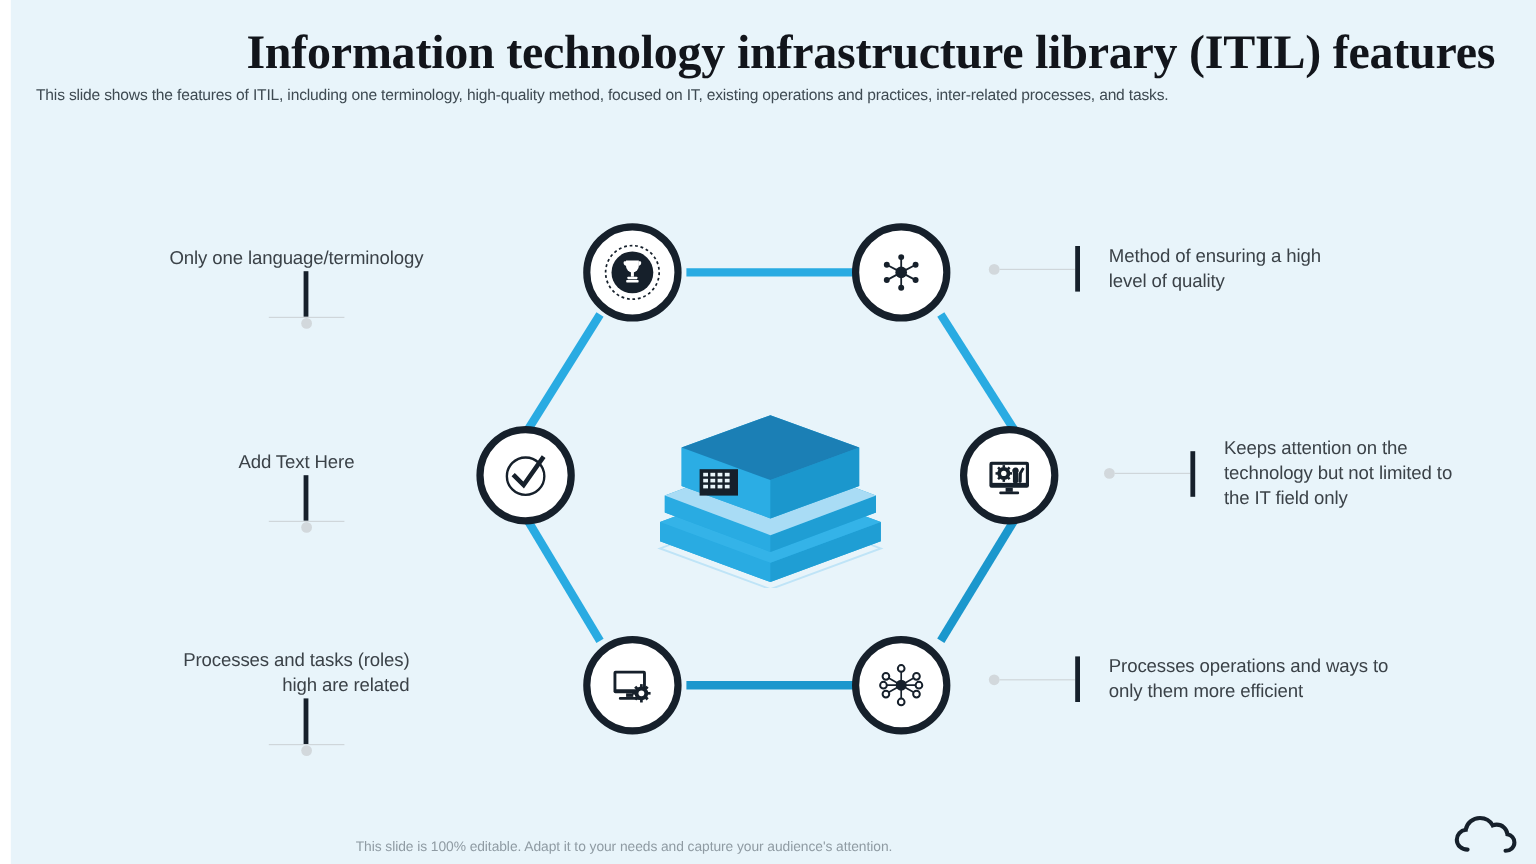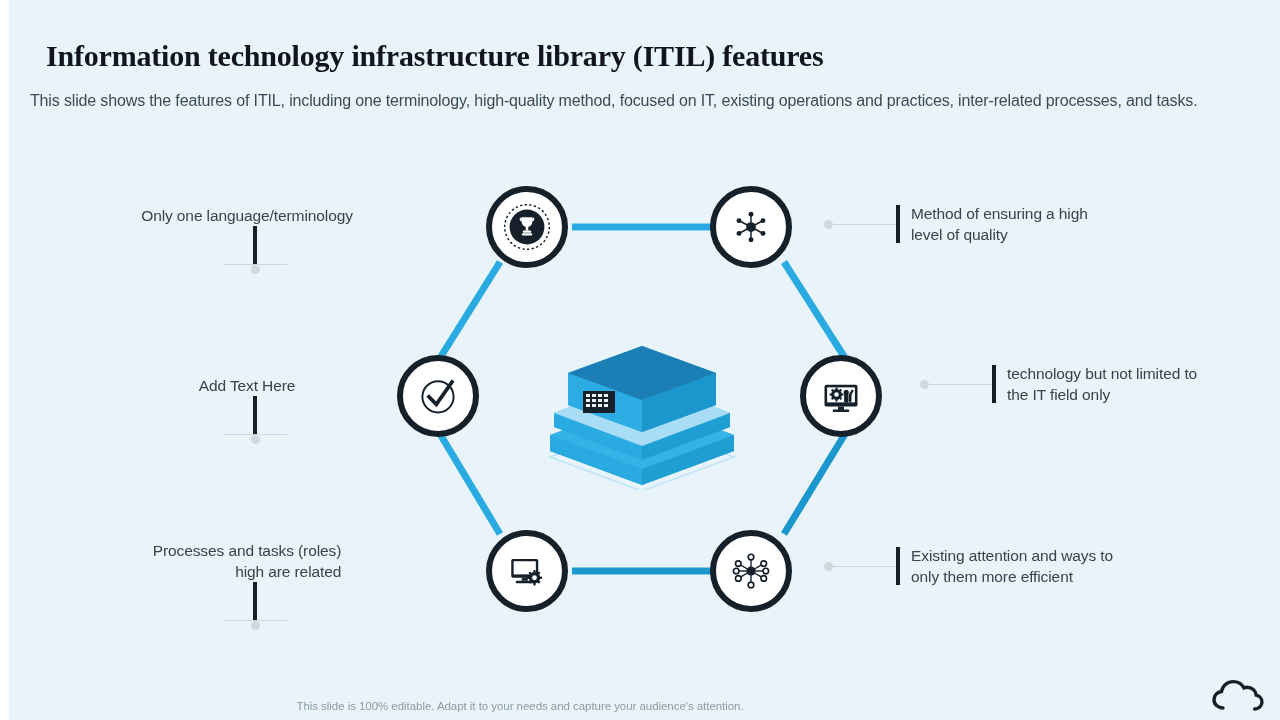--- a/index.html
+++ b/index.html
@@ -28,31 +28,32 @@
 
   
   .header {
     position: absolute;
     left: 30px;
     top: 18px;
     width: 1220px;
   }
   .slide-title {
     font-family: "Liberation Serif", serif;
-    font-size: 30px;
+    font-size: 40px;
     font-weight: 700;
     color: #12151b;
     letter-spacing: -0.2px;
     line-height: 44px;
-    margin: 16px;
+    margin: 4px;
     white-space: nowrap;
+    text-align: right;
   }
   .slide-subtitle {
     margin: 6px 0 0 0;
-    font-size: 16px;
+    font-size: 13px;
     color: #3e4a52;
     letter-spacing: -0.15px;
     line-height: 14px;
     white-space: nowrap;
   }
 
   
   .stage {
     position: absolute;
     left: 0;
@@ -130,21 +131,21 @@
     width: 9px;
     height: 9px;
     border-radius: 50%;
     background: #d2d8dc;
     flex: none;
   }
 
   .callout-left { justify-content: flex-end; flex-direction: column; }
   .callout-left .callout-text { text-align: right; padding-right: 16px; }
   .callout-left .lead { width: 63px; }
-  .callout-right .callout-text { text-align: left; padding-left: 11px; }
+  .callout-right .callout-text { text-align: left; padding-left: 24px; }
   .callout-right .lead { width: 63px; }
 
   
   .co-l1 { left: 60px; top: 205px; width: 390px; }
   .co-l2 { left: 60px; top: 375px; width: 390px; }
   .co-l3 { left: 60px; top: 540px; width: 390px; }
   
   .co-r1 { left: 824px; top: 203px; width: 420px; }
   .co-r2 { left: 920px; top: 363px; width: 350px; }
   .co-r3 { left: 824px; top: 545px; width: 420px; }
@@ -387,31 +388,32 @@
         <div>Method of ensuring a high</div>
         <div>level of quality</div>
       </div>
     </div>
 
     <div class="callout callout-right co-r2">
       <div class="dot"></div>
       <div class="lead"></div>
       <div class="tick"></div>
       <div class="callout-text">
+        <div>Keeps attention on the</div>
         <div>technology but not limited to</div>
         <div>the IT field only</div>
       </div>
     </div>
 
     <div class="callout callout-right co-r3">
       <div class="dot"></div>
       <div class="lead"></div>
       <div class="tick"></div>
       <div class="callout-text">
-        <div>Existing attention and ways to</div>
+        <div>Processes operations and ways to</div>
         <div>only them more efficient</div>
       </div>
     </div>
 
   </div>
 
   <div class="footer-note">This slide is 100% editable. Adapt it to your needs and capture your audience's attention.</div>
 
   <svg class="brand-logo" viewBox="0 0 58 46" width="58" height="46">
     <path d="M15 40c-5 0-9-3.6-9-8.3 0-4.2 3.2-7.7 7.5-8.2.8-5.6 5.8-9.9 11.8-9.9 4.6 0 8.6 2.5 10.6 6.2 1-.4 2.1-.6 3.3-.6 4.7 0 8.6 3.5 9 8 3.3.7 5.8 3.5 5.8 6.9 0 3.9-3.3 6.9-7.4 6.9" fill="none" stroke="#16202b" stroke-width="3.4" stroke-linecap="round"></path>

